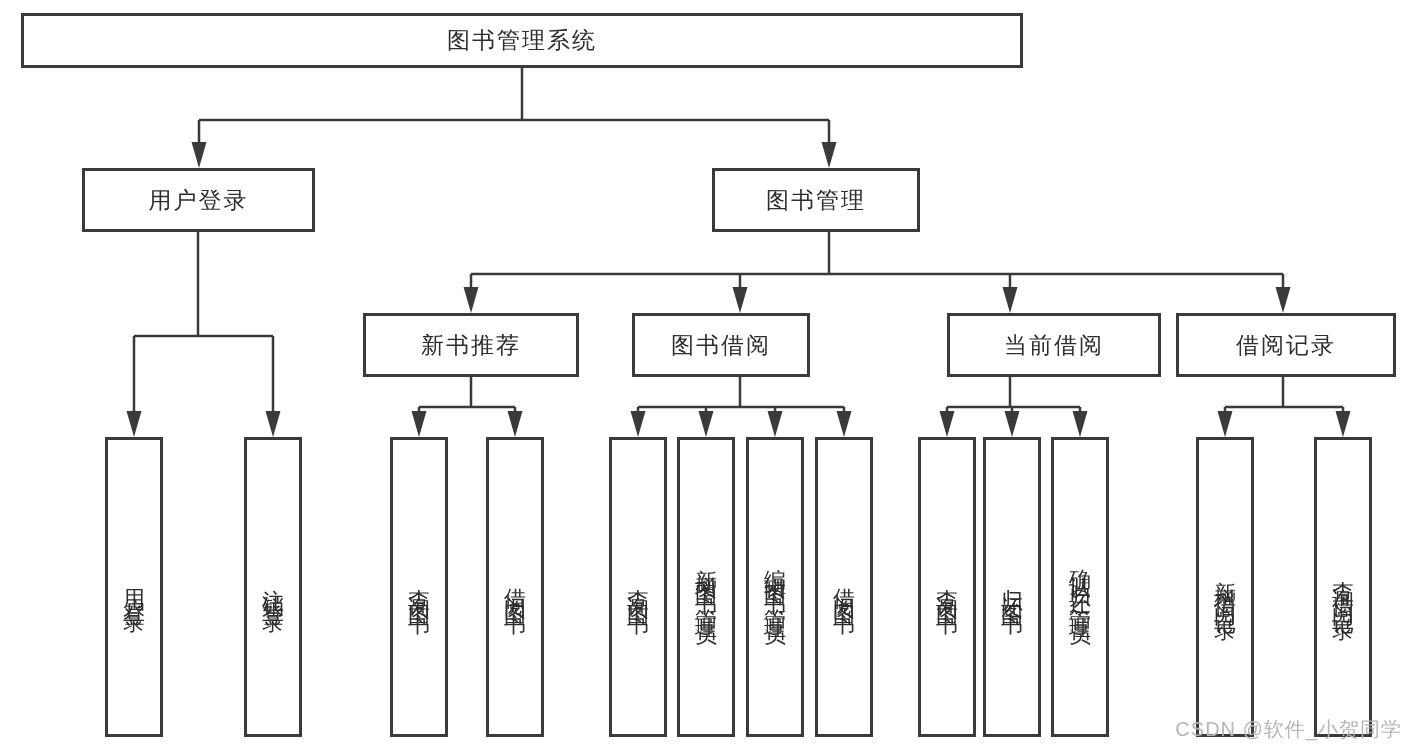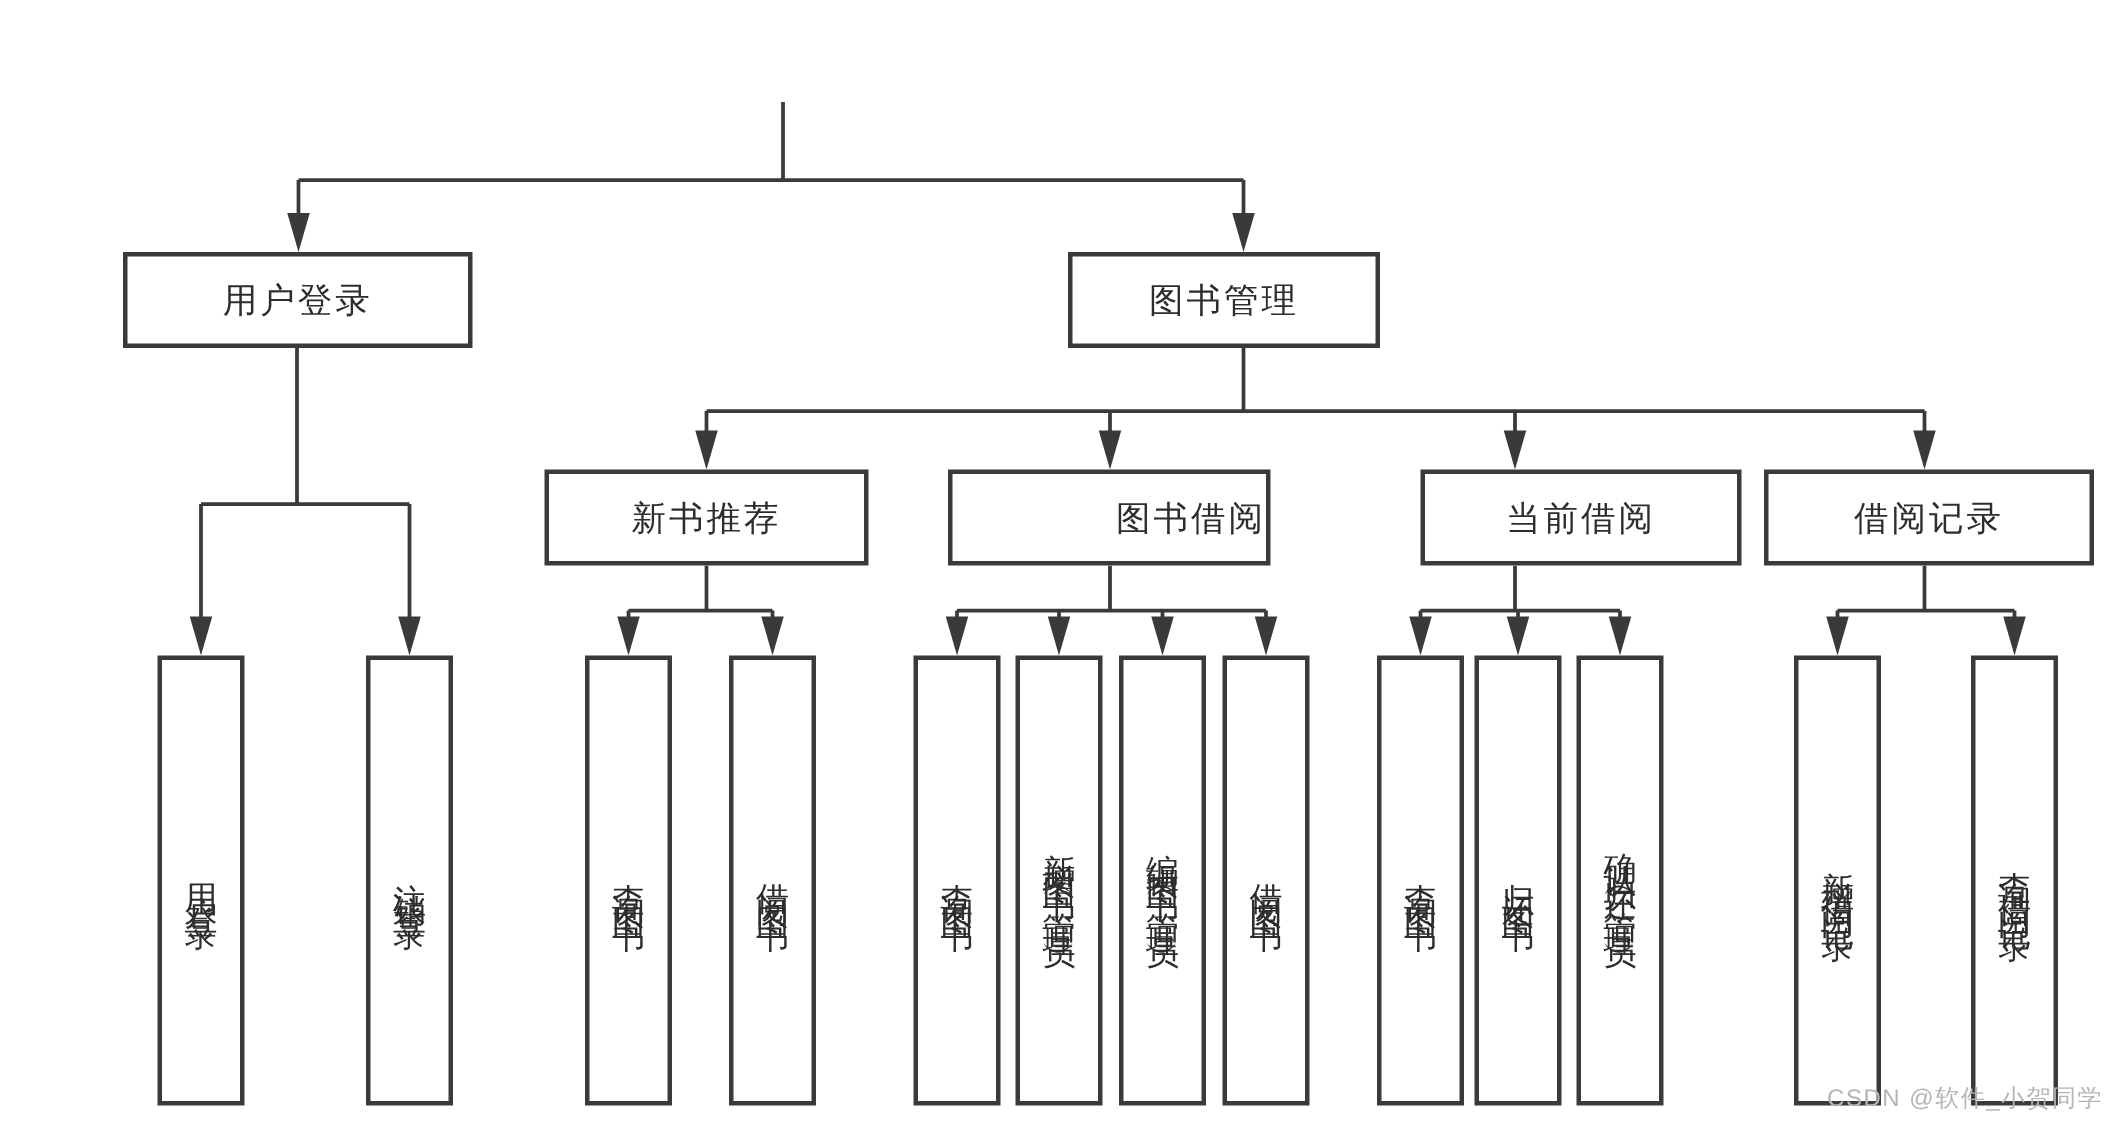--- a/index.html
+++ b/index.html
@@ -37,21 +37,21 @@
     letter-spacing: 8px;
     line-height: 1;
   }
   
   .n-root   { left: 21px;  top: 13px;  width: 1002px; height: 55px; }
   
   .n-login  { left: 82px;  top: 168px; width: 233px; height: 64px; }
   .n-mgmt   { left: 712px; top: 168px; width: 208px; height: 64px; }
   
   .n-rec    { left: 363px;  top: 313px; width: 216px; height: 64px; }
-  .n-bor    { left: 632px;  top: 313px; width: 215px; height: 64px; justify-content: flex-end; }
+  .n-bor    { left: 632px;  top: 313px; width: 178px; height: 64px; }
   .n-cur    { left: 903px;  top: 313px; width: 214px; height: 64px; margin-left: 44px; }
   .n-hist   { left: 1176px; top: 313px; width: 220px; height: 64px; }
   
   .leaf { top: 437px; width: 58px; height: 300px; }
   .lf-a1 { left: 105px; }
   .lf-a2 { left: 244px; }
   .lf-b1 { left: 390px; }
   .lf-b2 { left: 486px; }
   .lf-c1 { left: 609px; }
   .lf-c2 { left: 677px; }
@@ -59,21 +59,21 @@
   .lf-c4 { left: 815px; }
   .lf-d1 { left: 918px; }
   .lf-d2 { left: 983px; }
   .lf-d3 { left: 1051px; }
   .lf-e1 { left: 1196px; }
   .lf-e2 { left: 1314px; }
   .watermark {
     position: absolute;
     right: 3px;
     bottom: 4px;
-    font-size: 16px;
+    font-size: 20px;
     letter-spacing: 1px;
     color: var(--watermark, #b5b5b5);
     z-index: 5;
     white-space: nowrap;
   }
 </style>
 </head>
 <body>
 
 <div class="canvas">
@@ -107,20 +107,23 @@
     <path d="M1010 377 V407 M947 407 H1080 M947 407 V415 M1012 407 V415 M1080 407 V415" fill="none" stroke="currentColor" stroke-width="2.5"></path>
     <polygon points="939.5,411 954.5,411 947,437" fill="currentColor"></polygon>
     <polygon points="1004.5,411 1019.5,411 1012,437" fill="currentColor"></polygon>
     <polygon points="1072.5,411 1087.5,411 1080,437" fill="currentColor"></polygon>
 
     <path d="M1283 377 V407 M1225 407 H1343 M1225 407 V415 M1343 407 V415" fill="none" stroke="currentColor" stroke-width="2.5"></path>
     <polygon points="1217.5,411 1232.5,411 1225,437" fill="currentColor"></polygon>
     <polygon points="1335.5,411 1350.5,411 1343,437" fill="currentColor"></polygon>
   </svg>
 
+  <div class="box h-box n-root">
+    <span class="node-label">图书管理系统</span>
+  </div>
 
   <div class="box h-box n-login">
     <span class="node-label">用户登录</span>
   </div>
   <div class="box h-box n-mgmt">
     <span class="node-label">图书管理</span>
   </div>
 
   <div class="box h-box n-rec">
     <span class="node-label">新书推荐</span>

